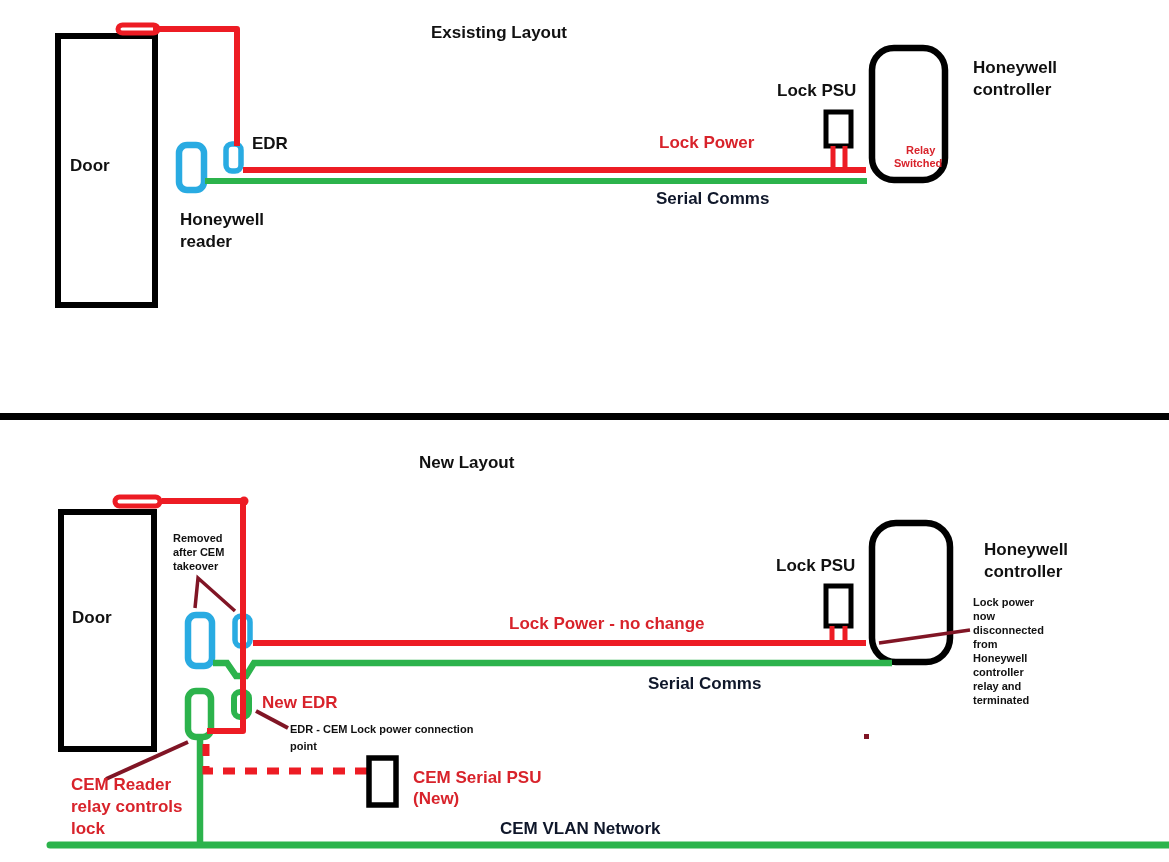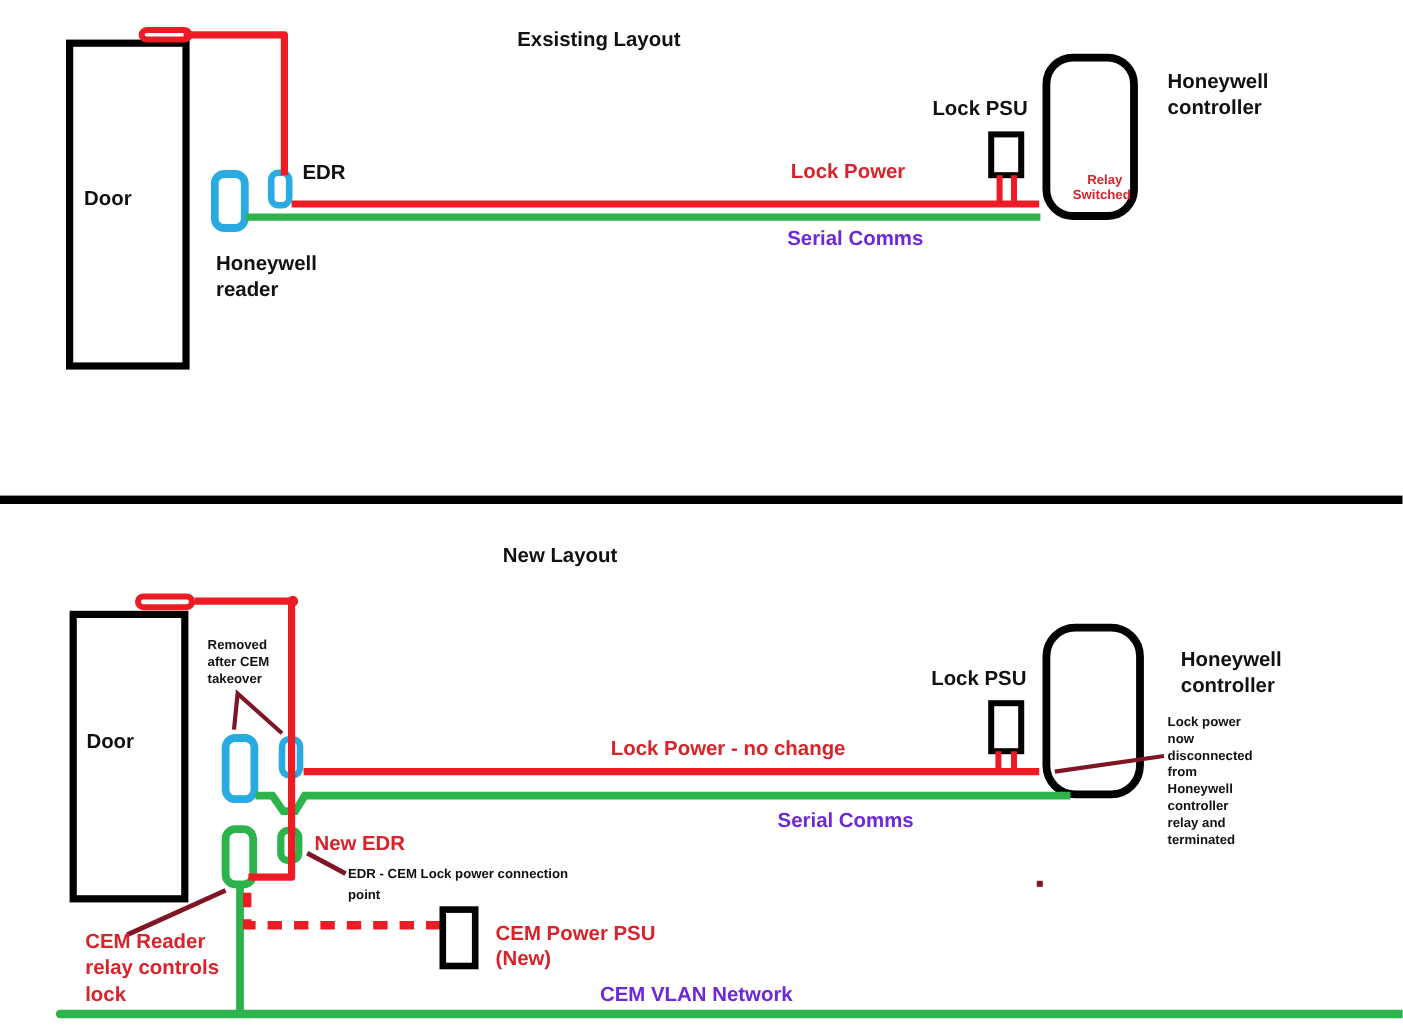--- a/index.html
+++ b/index.html
@@ -13,21 +13,21 @@
   #drawing{position:absolute;left:0;top:0;}
   .lbl{
     position:absolute;
     font-weight:bold;
     white-space:nowrap;
     color:#111111;
   }
   .big{font-size:17px;line-height:22px;}
   .small{font-size:11px;line-height:14px;}
   .t-red{color:#d8232b;}
-  .t-green{color:#6d28d9;}
+  .t-green{color:#0f172a;}
   .t-black{color:#111111;}
 </style>
 </head>
 <body>
 
 <div id="canvas">
 
   <svg id="drawing" width="1169" height="862" viewBox="0 0 1169 862">
 
     <rect x="58" y="36" width="97" height="269" fill="#ffffff" stroke="#000000" stroke-width="6"></rect>
@@ -151,19 +151,19 @@
     <div>terminated</div>
   </div>
 
   <div class="lbl big t-red" style="left:71px;top:774px;">
     <div>CEM Reader</div>
     <div>relay controls</div>
     <div>lock</div>
   </div>
 
   <div class="lbl big t-red" style="left:413px;top:767px;line-height:21px;">
-    <div>CEM Power PSU</div>
+    <div>CEM Serial PSU</div>
     <div>(New)</div>
   </div>
 
   <div class="lbl big t-green" style="left:500px;top:818px;">CEM VLAN Network</div>
 
 </div>
 
 </body></html>

